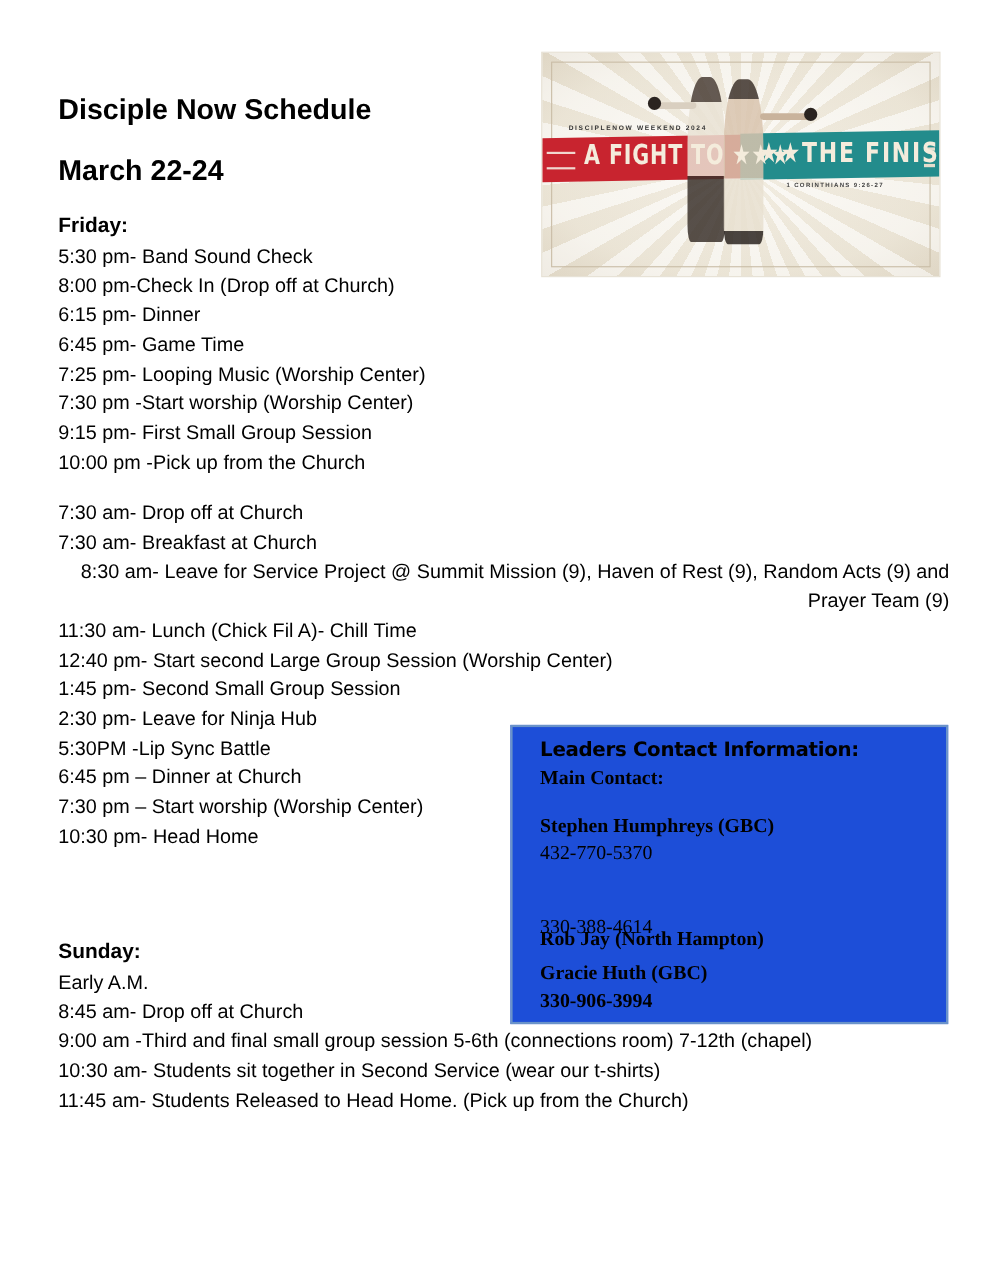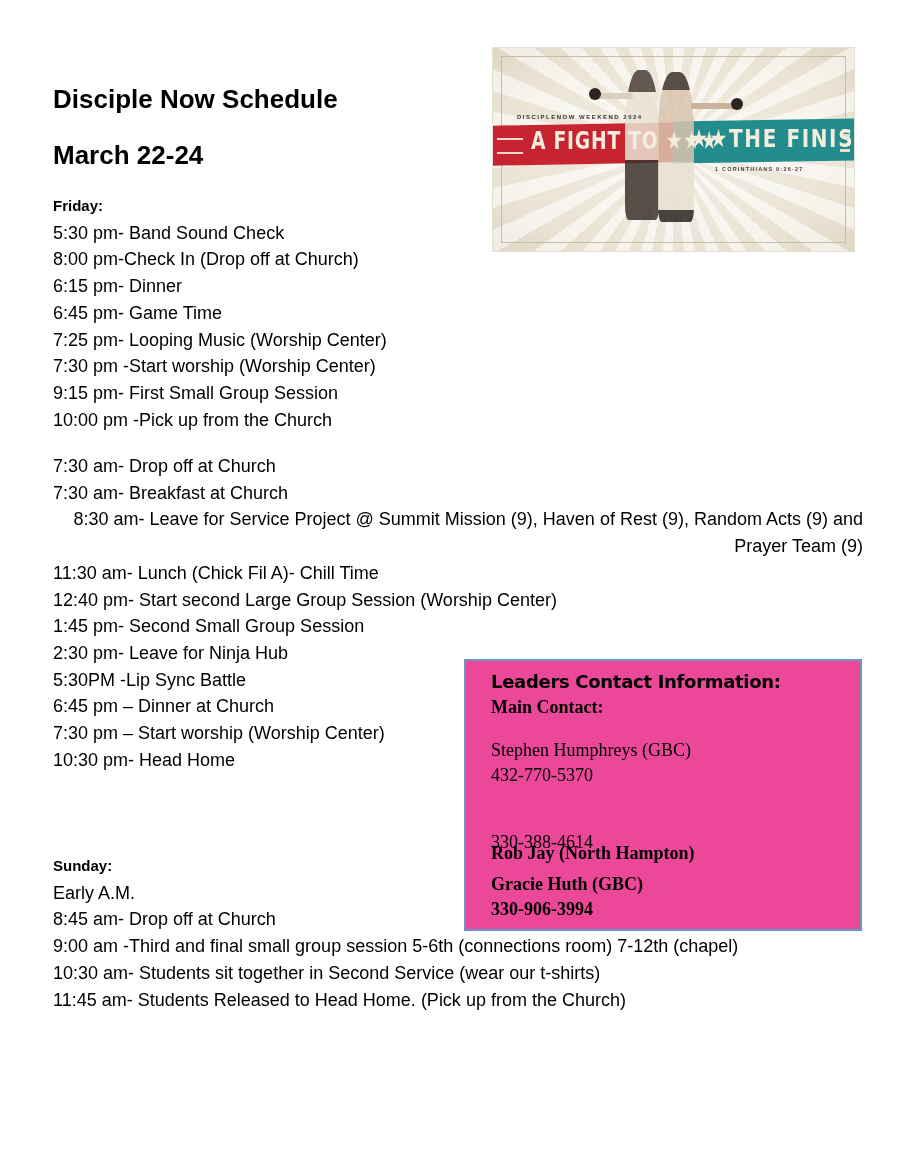--- a/index.html
+++ b/index.html
@@ -2,21 +2,21 @@
 <html><head>
 <meta charset="utf-8">
 <style>
   html, body { margin: 0; padding: 0; background: #ffffff; }
   body { width: 900px; height: 1162px; position: relative; overflow: hidden;
          font-family: "Liberation Sans", sans-serif; color: #000; }
   .title { position: absolute; left: 53px; font-weight: bold; font-size: 26px; margin: 0; line-height: 30px; }
   #t1 { top: 84px; }
   #t2 { top: 140px; }
   .lines { position: absolute; left: 53px; font-size: 18px; line-height: 26.7px; }
-  .lines .day { font-weight: bold; font-size: 15px; }
+  .lines .day { font-weight: bold; font-size: 19px; }
   .lines div { white-space: nowrap; }
   #friday { top: 193px; }
   #saturday { top: 453px; }
   #sunday { top: 853px; }
   .wrap-line { white-space: normal !important; width: 810px; text-align: right; }
   #sunday .ln { font-family: "Liberation Sans", sans-serif; transform-origin: left; }
 
   .banner { position: absolute; left: 492px; top: 47px; width: 361px; height: 203px;
             background: radial-gradient(ellipse at 50% 50%, #f7f3ea 0%, #ece6d8 70%, #ddd4c2 100%);
             overflow: hidden; border: 1px solid #e5dfd2; }
@@ -37,26 +37,26 @@
     border-top: 3px solid #e5ddcd; border-bottom: 3px solid #e5ddcd; }
   .banner .boxer { position: absolute; background: #6b5d52; border-radius: 40% 40% 10% 10%; opacity: 0.85; }
   .banner .b1 { left: 132px; top: 22px; width: 34px; height: 150px; background: linear-gradient(#4a3e36 0 15%, #e9e2d4 15% 60%, #3b322c 60%); }
   .banner .b2 { left: 165px; top: 24px; width: 36px; height: 150px; background: linear-gradient(#3d322b 0 12%, #d9c4ae 12% 60%, #e8e0d0 60% 92%, #2b2420 92%); }
   .banner .arm1 { position: absolute; left: 100px; top: 45px; width: 40px; height: 6px; background: #d9cfc0; border-radius: 3px; }
   .banner .arm2 { position: absolute; left: 198px; top: 55px; width: 46px; height: 6px; background: #c9b39c; border-radius: 3px; }
   .banner .glove1 { position: absolute; left: 96px; top: 40px; width: 12px; height: 12px; background: #2b2420; border-radius: 50%; }
   .banner .glove2 { position: absolute; left: 238px; top: 50px; width: 12px; height: 12px; background: #2b2420; border-radius: 50%; }
 
   .contact { position: absolute; left: 464px; top: 659px; width: 398px; height: 272px;
-             border: 2px solid #6a93c9; box-sizing: border-box; background: #ec4899; }
+             border: 2px solid #6a93c9; box-sizing: border-box; background: #1d4ed8; }
   .contact .hdr { position: absolute; left: 25px; top: 10px; font-family: "DejaVu Sans", sans-serif; font-weight: bold; font-size: 18px;
                   letter-spacing: -0.3px; }
   .contact .serif { position: absolute; left: 25px; font-family: "Liberation Serif", serif; font-size: 18px; }
   #mc { top: 36px; font-weight: bold; }
-  #n1 { top: 79px; font-weight: normal; }
+  #n1 { top: 79px; font-weight: bold; }
   #p1 { top: 104px; }
   #n2 { top: 146px; font-weight: bold; margin-top: 36px; }
   #p2 { top: 171px; }
   #n3 { top: 213px; font-weight: bold; }
   #p3 { top: 238px; font-weight: bold; }
 </style>
 </head>
 <body>
 
 <h1 class="title" id="t1">Disciple Now Schedule</h1>

